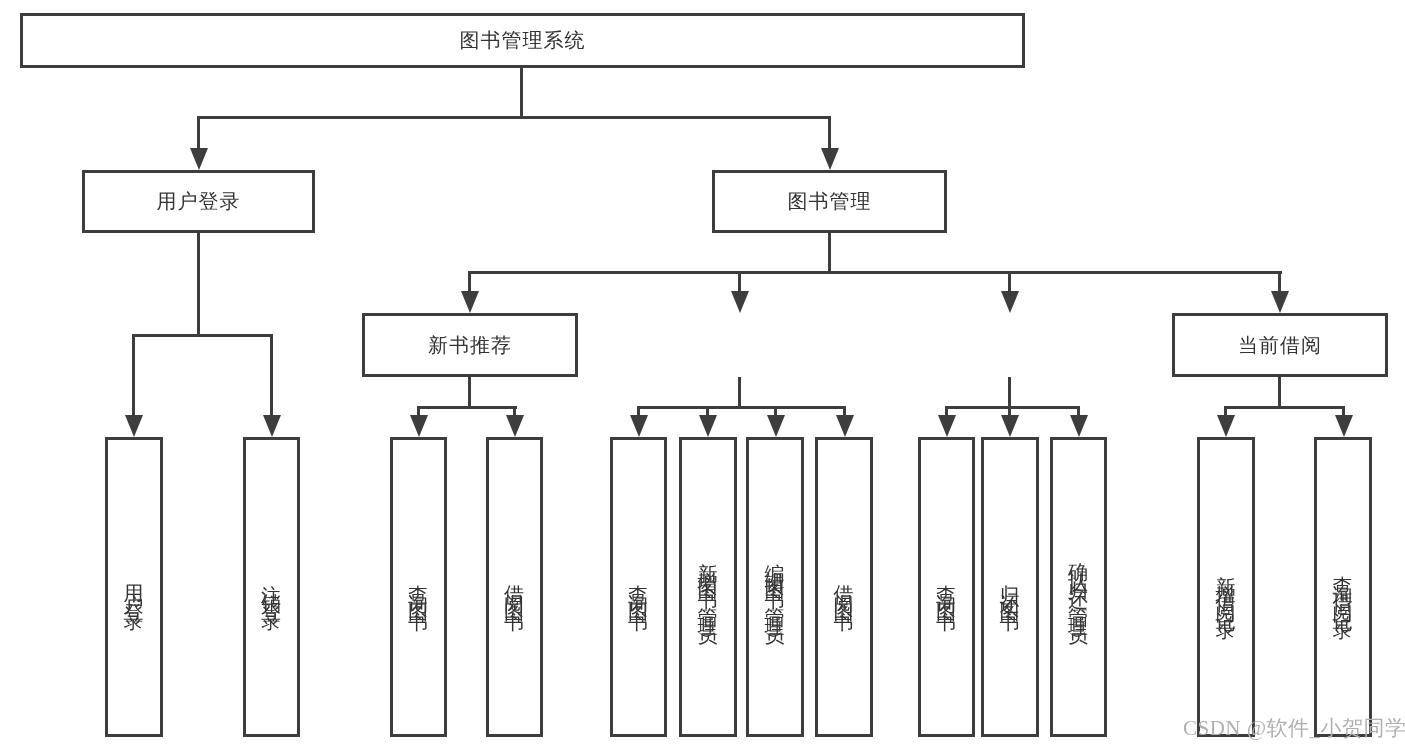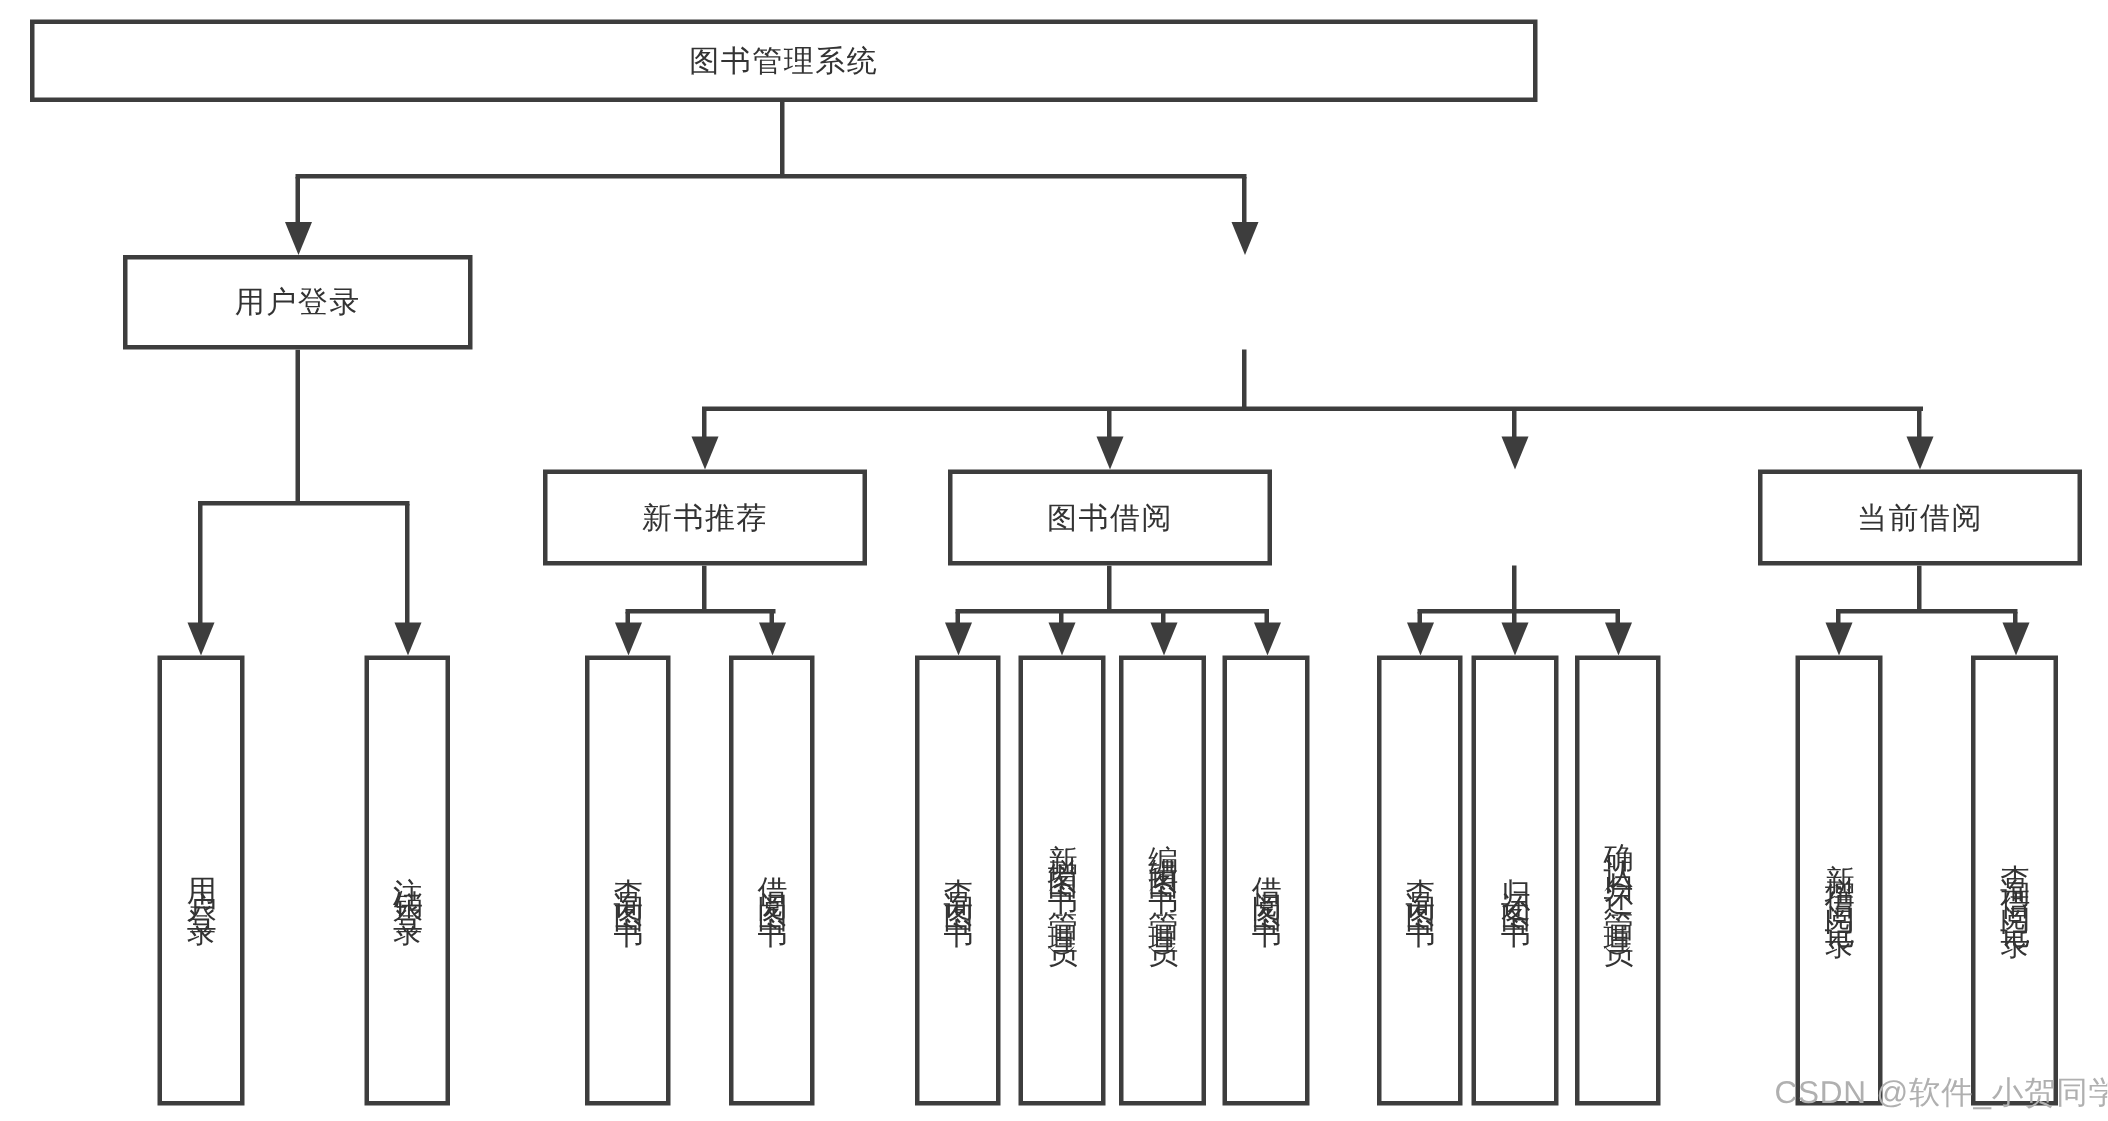--- a/index.html
+++ b/index.html
@@ -10,20 +10,21 @@
   }
   * { margin: 0; padding: 0; box-sizing: border-box; }
   html, body { background: #fff; }
   body { font-family: "Liberation Sans", "DejaVu Sans", sans-serif; }
   .canvas {
     position: relative;
     width: 1405px;
     height: 747px;
     background: var(--bg);
     overflow: hidden;
+    font-family: Liberation Serif, serif;
   }
   .node {
     position: absolute;
     background: #fff;
     border: 3px solid var(--line);
     color: var(--text);
     display: flex;
     align-items: center;
     justify-content: center;
     font-size: 20px;
@@ -78,20 +79,23 @@
 
   <div class="vline" style="left:520px; top:68px; height:50px;"></div>
   <div class="hline" style="left:197px; top:116px; width:634px;"></div>
   <div class="vline" style="left:197px; top:118px; height:32px;"></div>
   <div class="arrow" style="left:190px; top:148px;"></div>
   <div class="vline" style="left:828px; top:118px; height:32px;"></div>
   <div class="arrow" style="left:821px; top:148px;"></div>
 
   <div class="node h-node" style="left:82px; top:170px; width:233px; height:63px;">
     <span>用户登录</span>
+  </div>
+  <div class="node h-node" style="left:712px; top:170px; width:235px; height:63px;">
+    <span>图书管理</span>
   </div>
 
   <div class="vline" style="left:197px; top:233px; height:103px;"></div>
   <div class="hline" style="left:132px; top:334px; width:141px;"></div>
   <div class="vline" style="left:132px; top:336px; height:82px;"></div>
   <div class="arrow" style="left:125px; top:415px;"></div>
   <div class="vline" style="left:270px; top:336px; height:82px;"></div>
   <div class="arrow" style="left:263px; top:415px;"></div>
 
   <div class="vline" style="left:828px; top:233px; height:40px;"></div>
@@ -101,23 +105,20 @@
   <div class="vline" style="left:738px; top:273px; height:20px;"></div>
   <div class="arrow" style="left:731px; top:291px;"></div>
   <div class="vline" style="left:1008px; top:273px; height:20px;"></div>
   <div class="arrow" style="left:1001px; top:291px;"></div>
   <div class="vline" style="left:1278px; top:273px; height:20px;"></div>
   <div class="arrow" style="left:1271px; top:291px;"></div>
 
   <div class="node h-node" style="left:362px; top:313px; width:216px; height:64px;">
     <span>新书推荐</span>
   </div>
-  <div class="node h-node" style="left:632px; top:313px; width:216px; height:64px;">
-    <span>图书借阅</span>
-  </div>
   <div class="node h-node" style="left:1172px; top:313px; width:216px; height:64px;">
     <span>当前借阅</span>
   </div>
 
   <div class="vline" style="left:468px; top:377px; height:31px;"></div>
   <div class="hline" style="left:417px; top:406px; width:100px;"></div>
   <div class="vline" style="left:417px; top:408px; height:10px;"></div>
   <div class="arrow" style="left:410px; top:415px;"></div>
   <div class="vline" style="left:513px; top:408px; height:10px;"></div>
   <div class="arrow" style="left:506px; top:415px;"></div>

